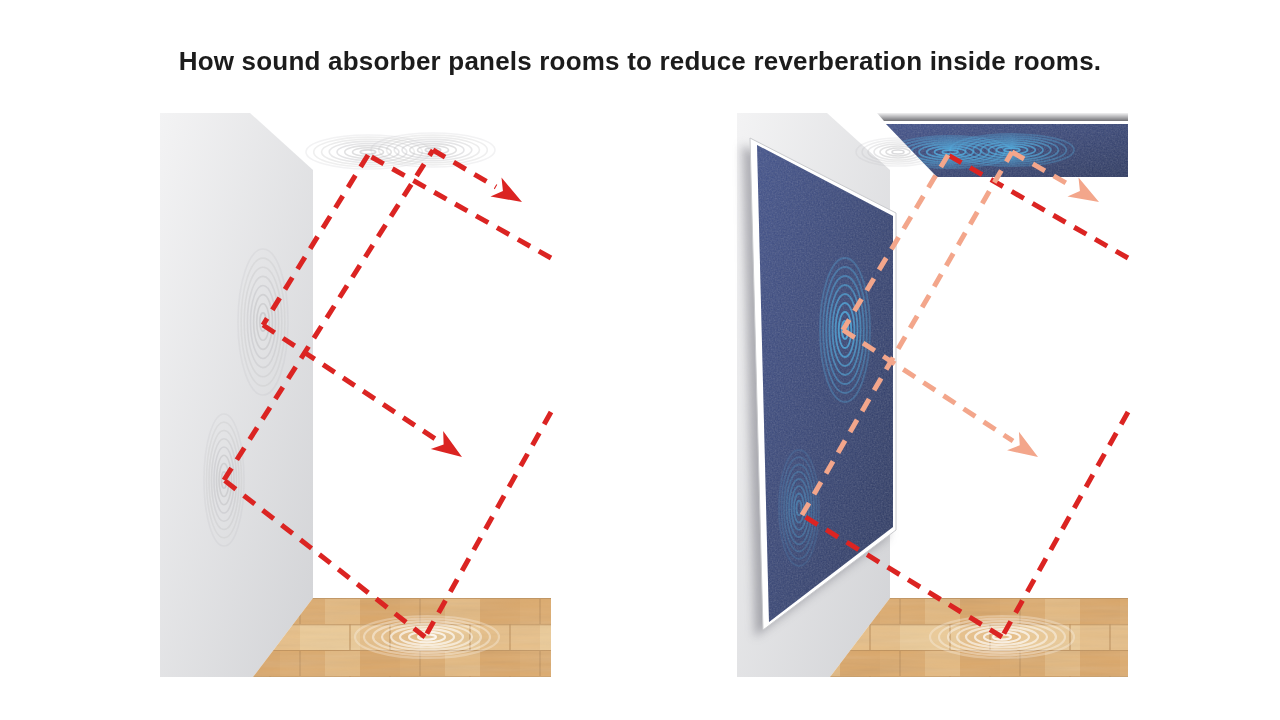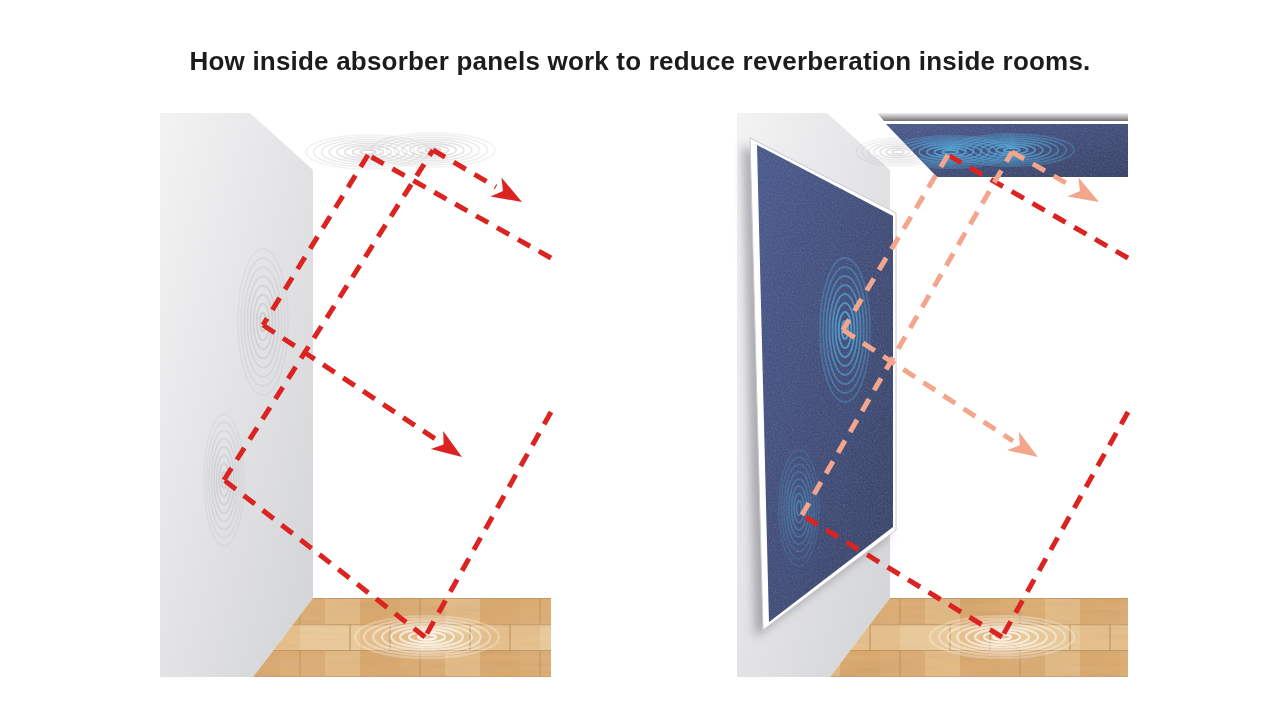--- a/index.html
+++ b/index.html
@@ -20,21 +20,21 @@
     letter-spacing:0.2px;
     color:#1c1c1c;
     font-family:"Liberation Sans", sans-serif;
   }
   svg.canvas{position:absolute;left:0;top:0;width:1280px;height:720px;}
 </style>
 </head>
 <body>
 
 <div class="slide">
-  <h1 class="title">How inside absorber panels work to reduce reverberation inside rooms.</h1>
+  <h1 class="title">How sound absorber panels rooms to reduce reverberation inside rooms.</h1>
   <svg class="canvas" viewBox="0 0 1280 720" xmlns="http://www.w3.org/2000/svg">
       <defs>
         <linearGradient id="wallGrad" x1="0" y1="0" x2="1" y2="1">
           <stop offset="0%" stop-color="#f3f3f4"></stop>
           <stop offset="100%" stop-color="#d2d3d6"></stop>
         </linearGradient>
         <linearGradient id="navyGrad" x1="0" y1="0" x2="1" y2="1">
           <stop offset="0%" stop-color="#41518a"></stop>
           <stop offset="100%" stop-color="#2c3860"></stop>
         </linearGradient>

